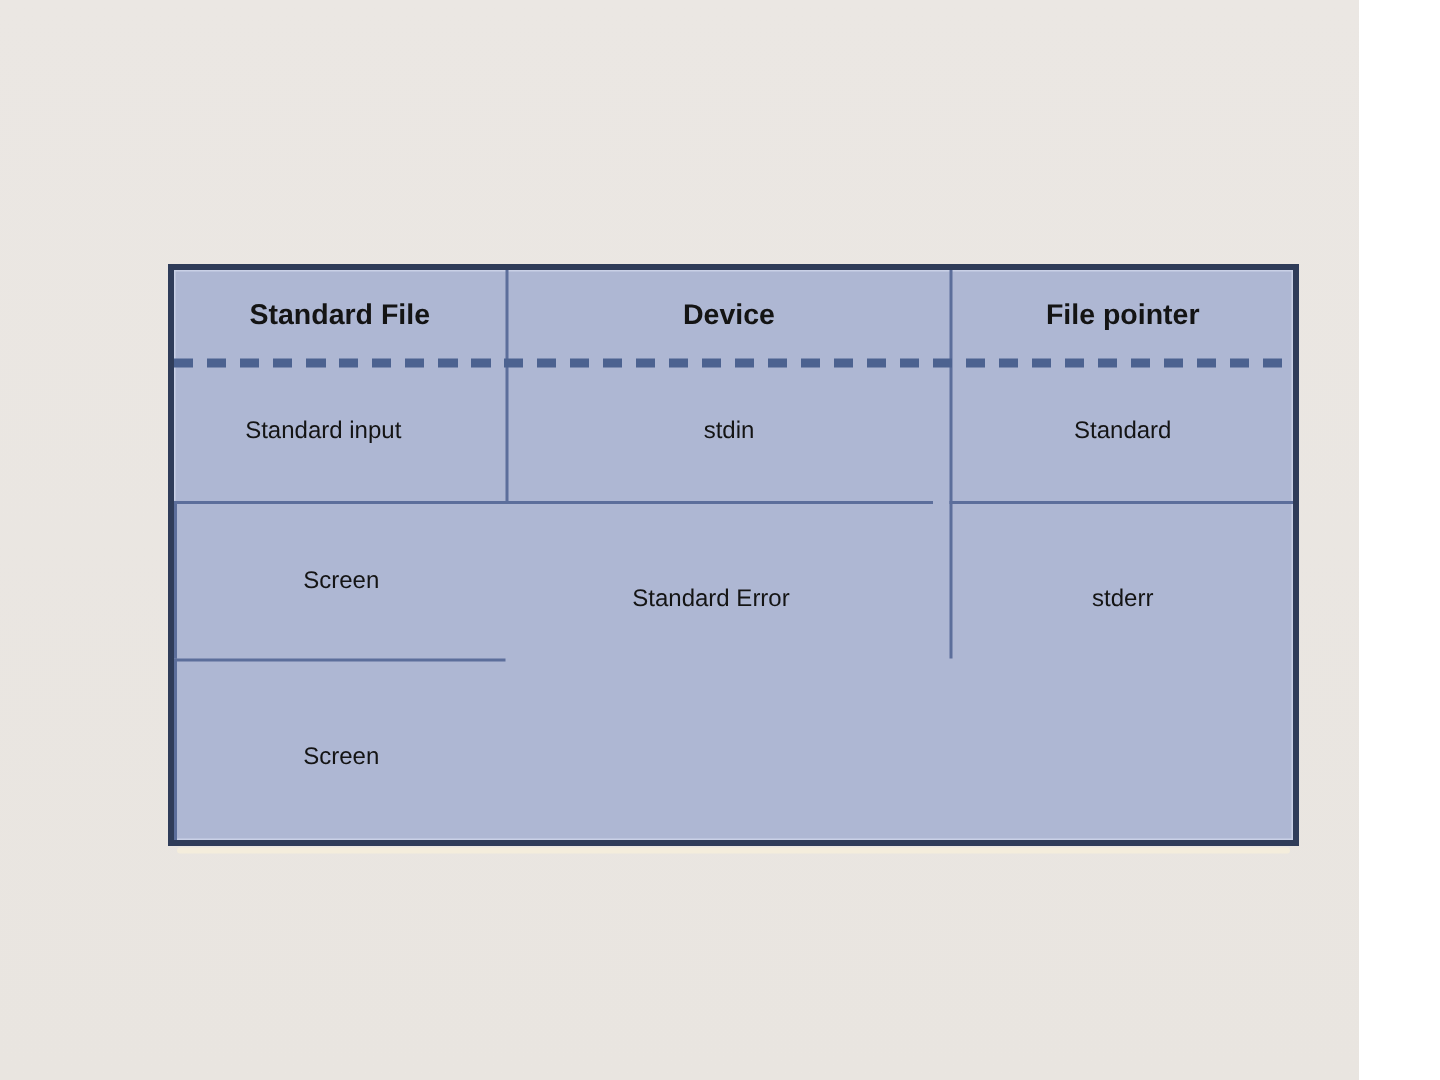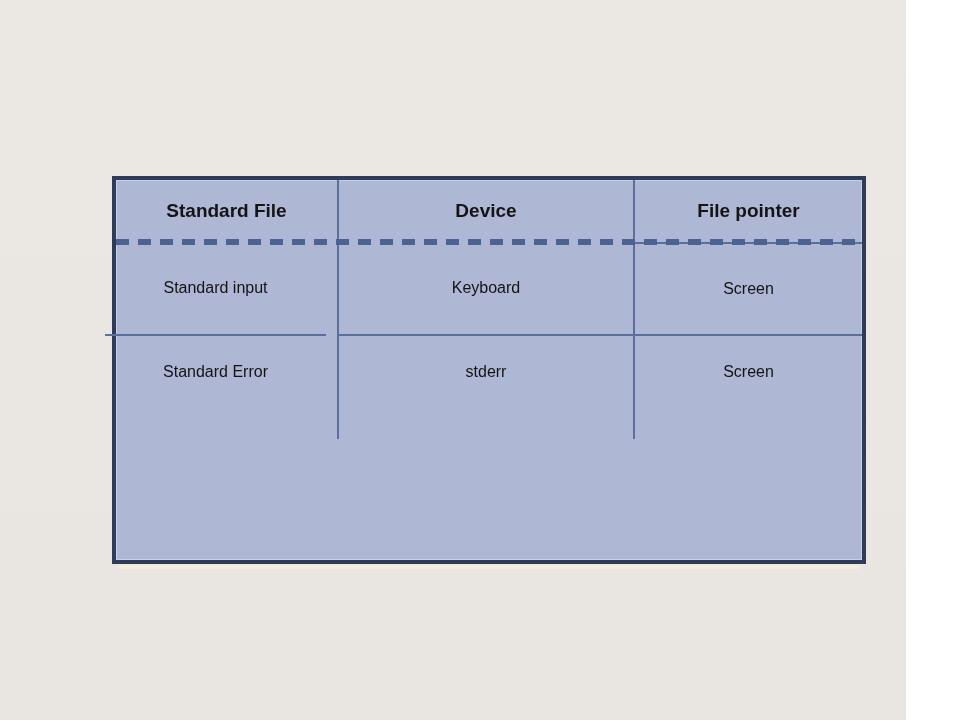--- a/index.html
+++ b/index.html
@@ -60,21 +60,21 @@
   
   .col2, .col3 { border-left: 2px solid var(--grid, #5C6E9B); }
   .row2, .row3 { border-top: 2px solid var(--grid, #5C6E9B); }
 
   
   .shift-left { transform: translateX(-11px); }
 
   
   .row3 {
     align-items: flex-start;
-    padding-top: 26px;
+    padding-top: 54px;
   }
   .row3.cell-c1 { }
 
   
   .dashed-separator {
     position: absolute;
     left: 0;
     right: 0;
     top: 59px;
     height: 6px;
@@ -93,21 +93,22 @@
 
 <div class="slide">
 
   <div class="stream-table">
 
     <div class="cell head col1 row-h">Standard File</div>
     <div class="cell head col3 row-h">Device</div>
     <div class="cell head col2 row-h">File pointer</div>
 
     <div class="cell col1 row1 cell-c1 shift-left">Standard input</div>
-    <div class="cell col3 row1">Keyboard</div>
+    <div class="cell col2 row1">stdin</div>
+    <div class="cell col3 row1">Standard</div>
 
     <div class="cell col3 row2">Screen</div>
 
     <div class="cell col1 row3 cell-c1 shift-left">Standard Error</div>
     <div class="cell col2 row3">stderr</div>
     <div class="cell col3 row3">Screen</div>
 
     <div class="dashed-separator"></div>
 
   </div>

